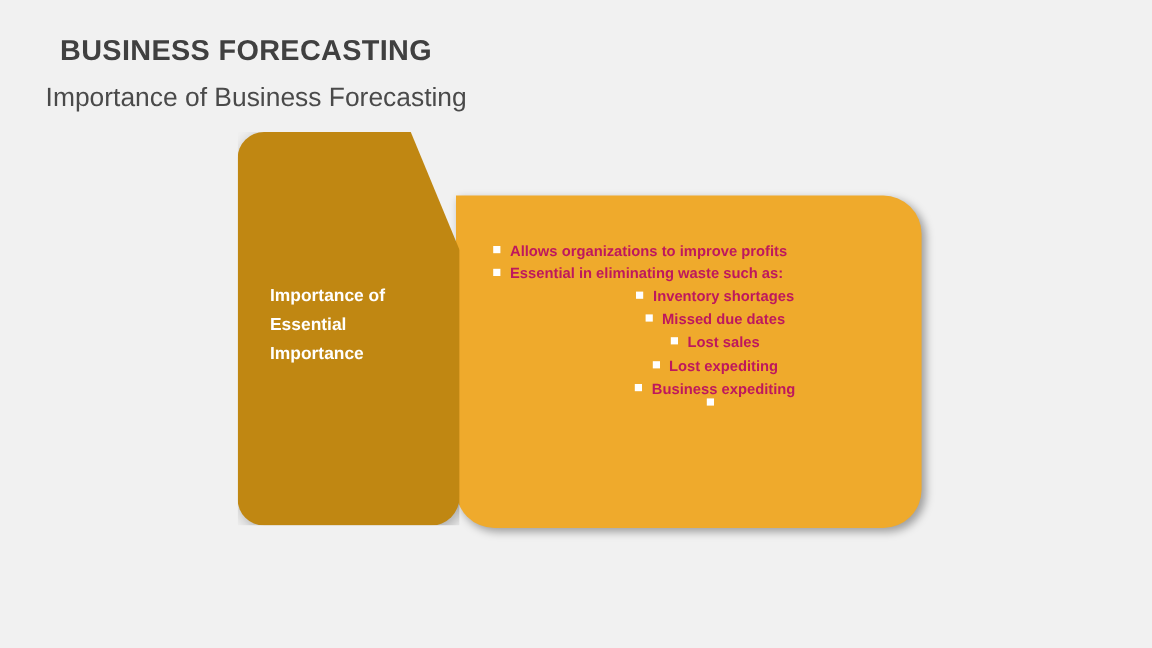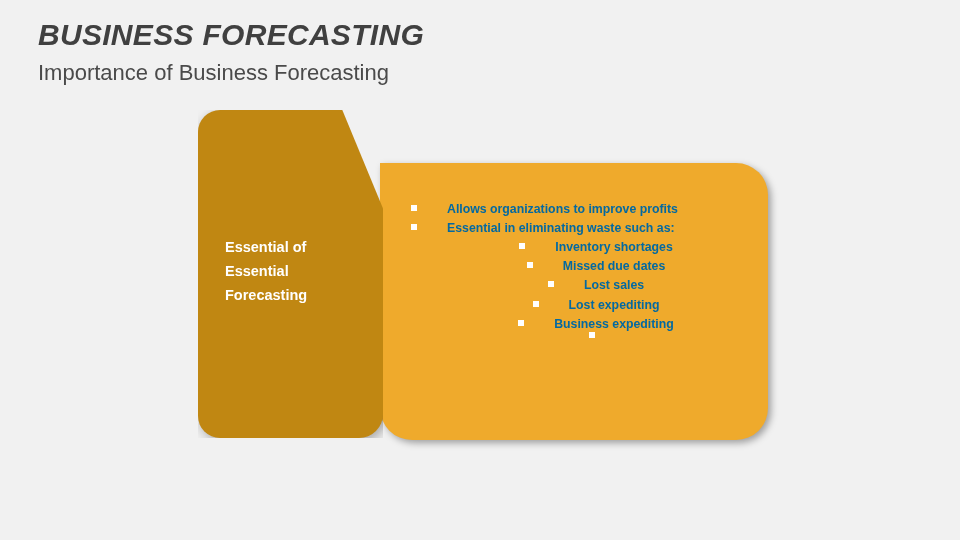--- a/index.html
+++ b/index.html
@@ -16,28 +16,27 @@
   }
 
   
   #slide-header {
     position: absolute;
     left: 38px;
     top: 18px;
     width: 800px;
   }
   #slide-title {
-    font-size: 30px;
+    font-size: 24px;
     font-weight: bold;
     color: #404040;
     letter-spacing: 0.3px;
     line-height: 1.1;
-    margin: 0;
+    margin: 12px;
     white-space: nowrap;
-    font-style: italic;
   }
   #slide-subtitle {
     font-size: 22px;
     font-weight: normal;
     color: #4a4a4a;
     line-height: 1.2;
     margin: 9px 0 0 0;
     white-space: nowrap;
   }
 
@@ -92,24 +91,23 @@
   #bullet-list {
     position: absolute;
     left: 213px;
     top: 90px;
     width: 340px;
     z-index: 3;
   }
   .bullet-row {
     display: flex;
     align-items: baseline;
-    color: #0369a1;
+    color: #be185d;
     font-weight: bold;
     white-space: nowrap;
-    gap: 22px;
   }
   .bullet-row.level-1 {
     font-size: 12.3px;
     line-height: 19px;
     padding-left: 0;
   }
   .bullet-row.level-2 {
     font-size: 12.3px;
     line-height: 19.2px;
     padding-left: 30px;
@@ -136,23 +134,23 @@
   <p id="slide-subtitle">Importance of Business Forecasting</p>
 </div>
 
 <div id="diagram">
 
   <div id="content-panel"></div>
 
   <div id="label-panel"></div>
 
   <div id="label-text" style="z-index:4;">
-    <div>Essential of</div>
+    <div>Importance of</div>
     <div>Essential</div>
-    <div>Forecasting</div>
+    <div>Importance</div>
   </div>
 
   <div id="bullet-list">
 
     <div class="bullet-row level-1">
       <span class="bullet-glyph"></span>
       <span class="bullet-label">Allows organizations to improve profits</span>
     </div>
 
     <div class="bullet-row level-1">

